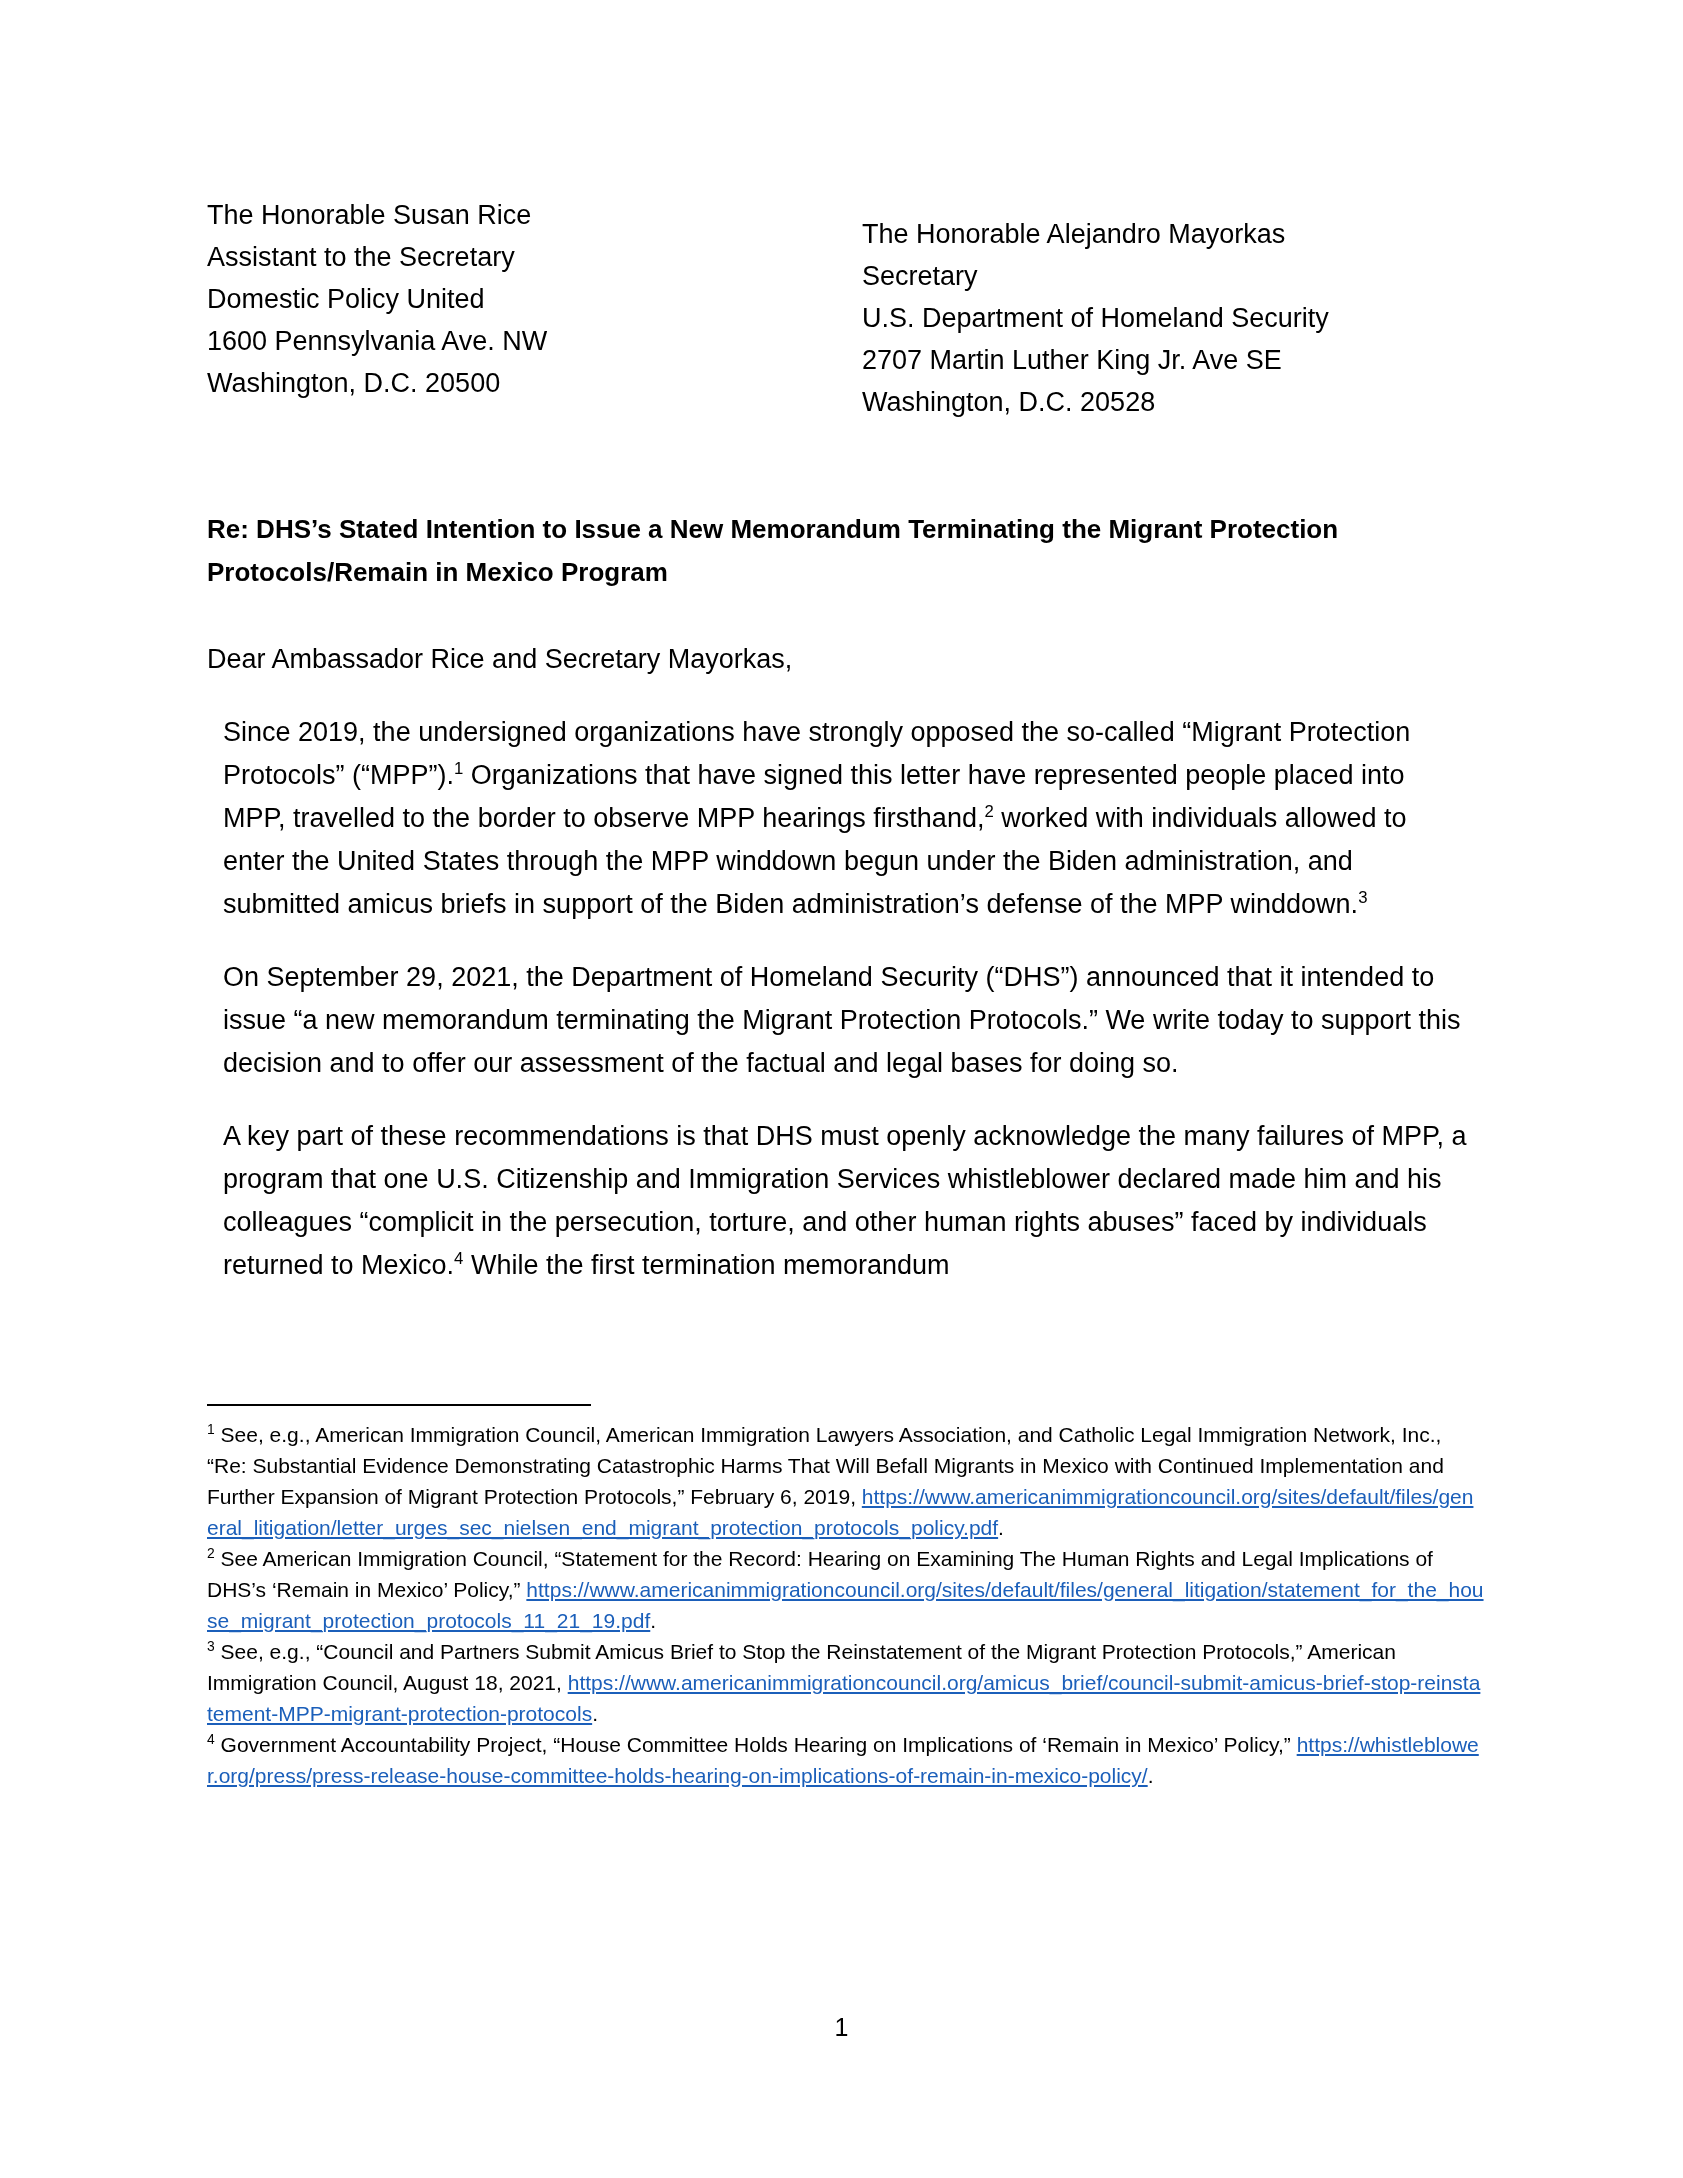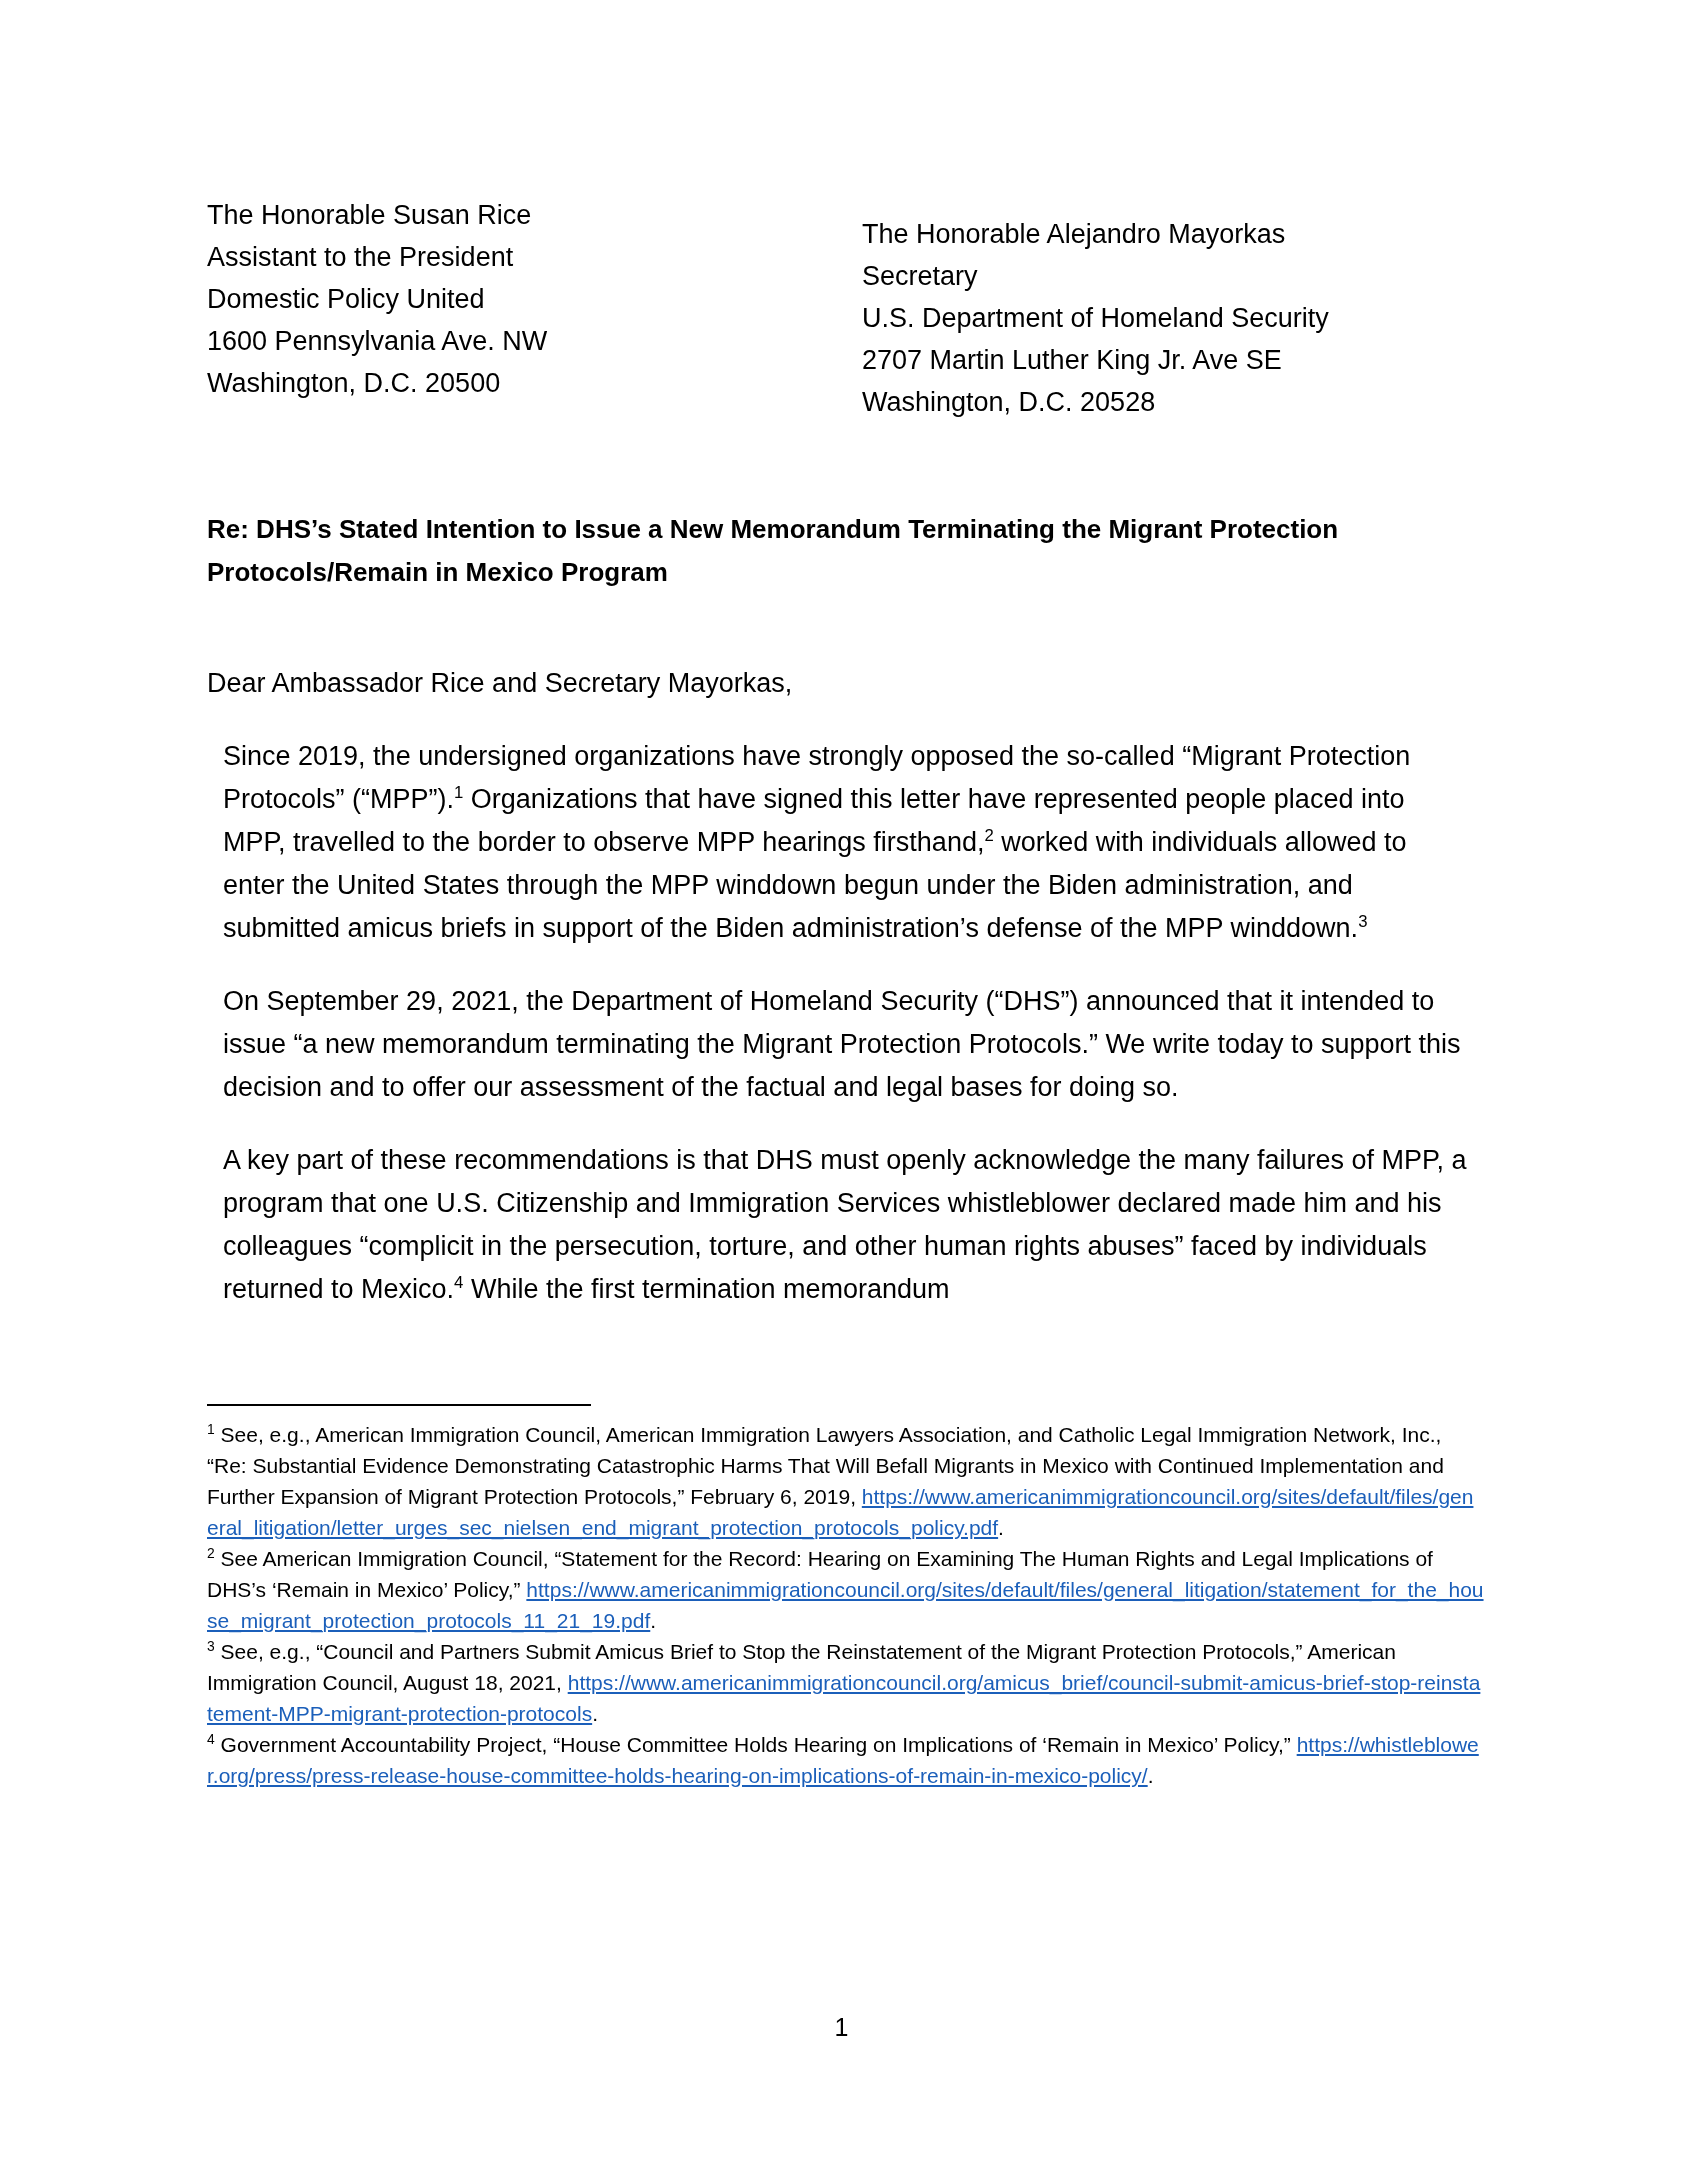--- a/index.html
+++ b/index.html
@@ -55,21 +55,21 @@
     line-height: 43px;
     margin-top: 85px;
     margin-bottom: 0;
     text-align: left;
   }
 
   
   .salutation {
     font-size: 27px;
     line-height: 43px;
-    margin-top: 68px;
+    margin-top: 44px;
   }
   p.body-para {
     font-size: 27px;
     line-height: 43px;
     margin: 16px;
     margin-top: 30px;
     text-align: left;
   }
   sup {
     font-size: 0.62em;
@@ -122,21 +122,21 @@
 </head>
 <body>
 
 <div class="page">
 
   <div class="content">
 
     <div class="address-block">
       <div class="address-col left">
         <div class="address-line">The Honorable Susan Rice</div>
-        <div class="address-line">Assistant to the President</div>
+        <div class="address-line">Assistant to the Secretary</div>
         <div class="address-line">Domestic Policy United</div>
         <div class="address-line">1600 Pennsylvania Ave. NW</div>
         <div class="address-line">Washington, D.C. 20500</div>
       </div>
       <div class="address-col right">
         <div class="address-line">The Honorable Alejandro Mayorkas</div>
         <div class="address-line">Secretary</div>
         <div class="address-line">U.S. Department of Homeland Security</div>
         <div class="address-line">2707 Martin Luther King Jr. Ave SE</div>
         <div class="address-line">Washington, D.C. 20528</div>

